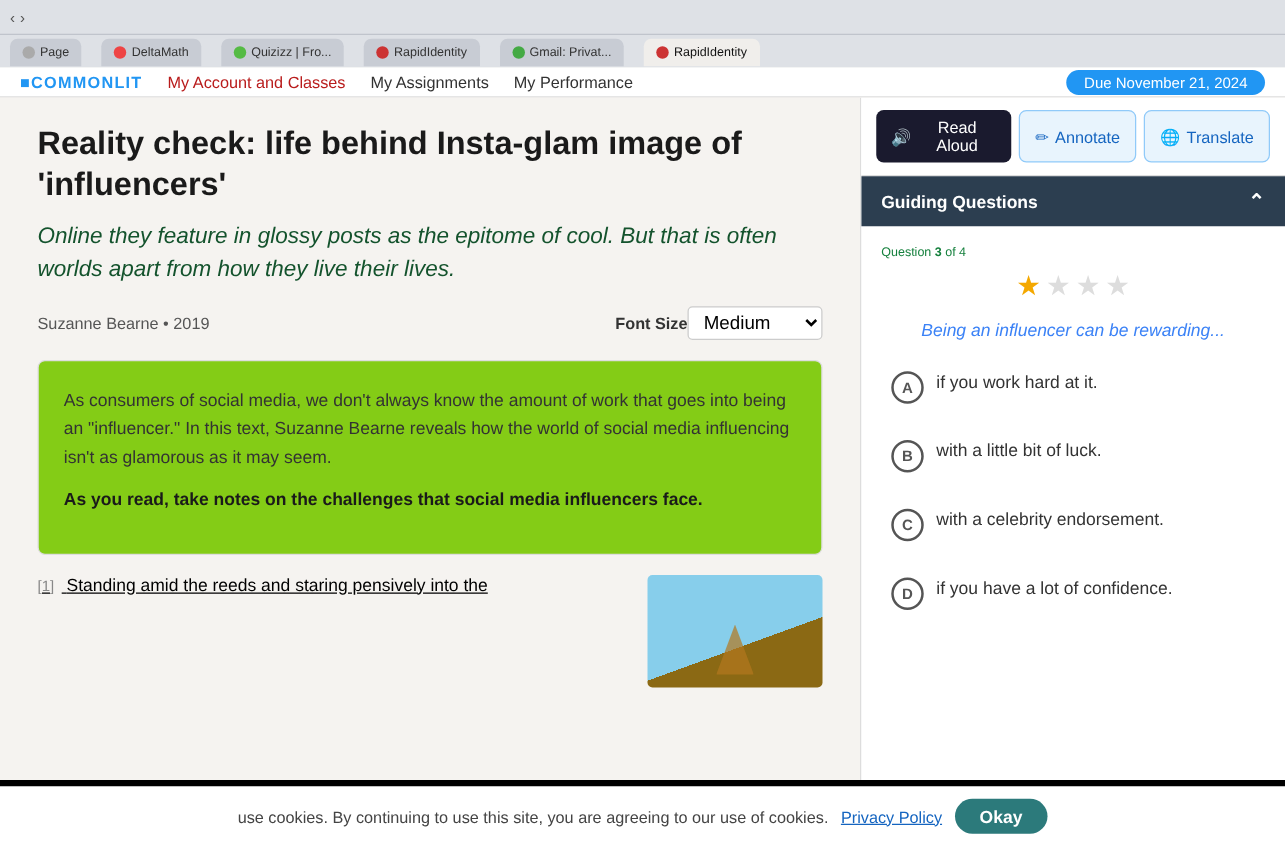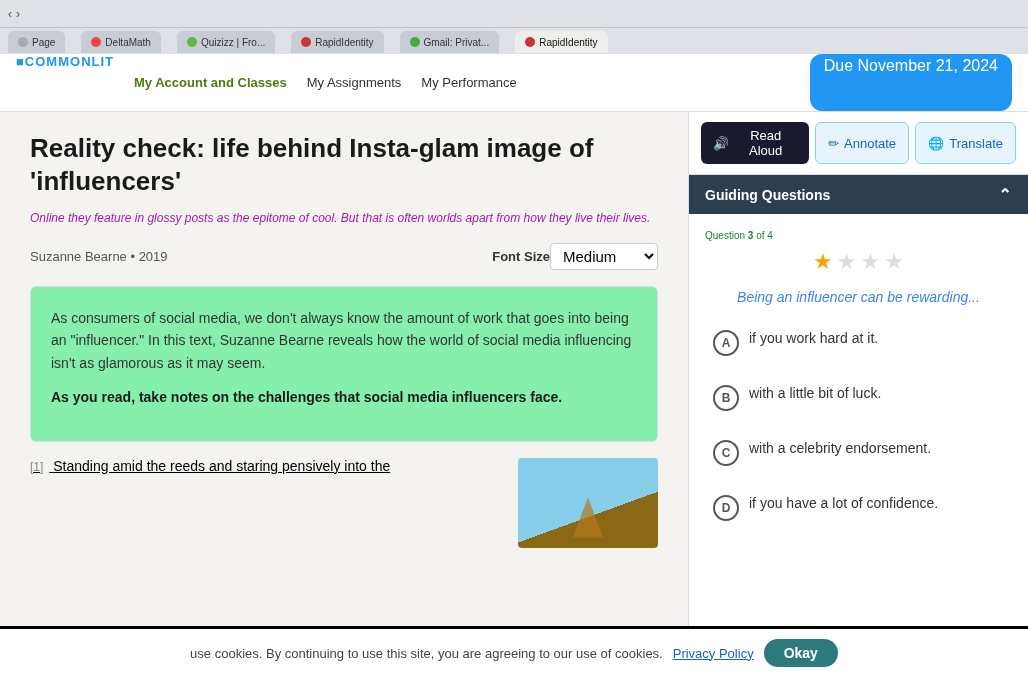--- a/index.html
+++ b/index.html
@@ -65,22 +65,23 @@
     .main-container {
       display: flex;
       flex-direction: column;
       height: calc(677px - 54px);
     }
 
     
     .nav-bar {
       background: white;
       display: flex;
+      align-items: center;
       padding: 0 16px;
-      height: 58px;
+      height: 24px;
       border-bottom: 1px solid #ddd;
       gap: 20px;
     }
     .nav-logo {
       font-weight: 700;
       font-size: 13px;
       letter-spacing: 1px;
       color: #1a1a1a;
     }
     .nav-logo span {
@@ -91,29 +92,29 @@
       gap: 20px;
       align-items: center;
     }
     .nav-link {
       font-size: 13px;
       color: #333;
       cursor: pointer;
       text-decoration: none;
     }
     .nav-link.active {
-      font-weight: 700;
-      color: #4d7c0f;
+      font-weight: 400;
+      color: #b91c1c;
     }
     .due-badge {
       background: #2196f3;
       color: white;
       border-radius: 12px;
       padding: 3px 14px;
-      font-size: 16px;
+      font-size: 12px;
       font-weight: 500;
       margin-left: auto;
     }
 
     
     .content-area {
       display: flex;
       flex: 1;
       overflow: hidden;
     }
@@ -128,23 +129,23 @@
 
     .article-title {
       font-size: 26px;
       font-weight: 700;
       color: #1a1a1a;
       line-height: 1.25;
       margin-bottom: 12px;
     }
 
     .article-subtitle {
-      font-size: 12px;
+      font-size: 18px;
       font-style: italic;
-      color: #a21caf;
+      color: #14532d;
       line-height: 1.5;
       margin-bottom: 16px;
     }
 
     .article-meta {
       display: flex;
       align-items: center;
       gap: 16px;
       margin-bottom: 16px;
     }
@@ -167,21 +168,21 @@
       border: 1px solid #ccc;
       border-radius: 4px;
       padding: 3px 24px 3px 8px;
       font-size: 15px;
       background: white;
       cursor: pointer;
       appearance: auto;
     }
 
     .article-box {
-      background: #86efac;
+      background: #84cc16;
       border: 1px solid #ddd;
       border-radius: 6px;
       padding: 20px;
       margin-bottom: 16px;
     }
     .article-box p {
       font-size: 14px;
       color: #333;
       line-height: 1.6;
       margin-bottom: 12px;
@@ -350,21 +351,21 @@
       line-height: 1.4;
     }
 
     
     .cookie-banner {
       position: fixed;
       bottom: 0;
       left: 0;
       right: 0;
       background: white;
-      border-top: 3px solid #000000;
+      border-top: 5px solid #000000;
       padding: 10px 20px;
       display: flex;
       align-items: center;
       justify-content: center;
       gap: 10px;
       font-size: 13px;
       color: #444;
       z-index: 100;
     }
     .cookie-link {

